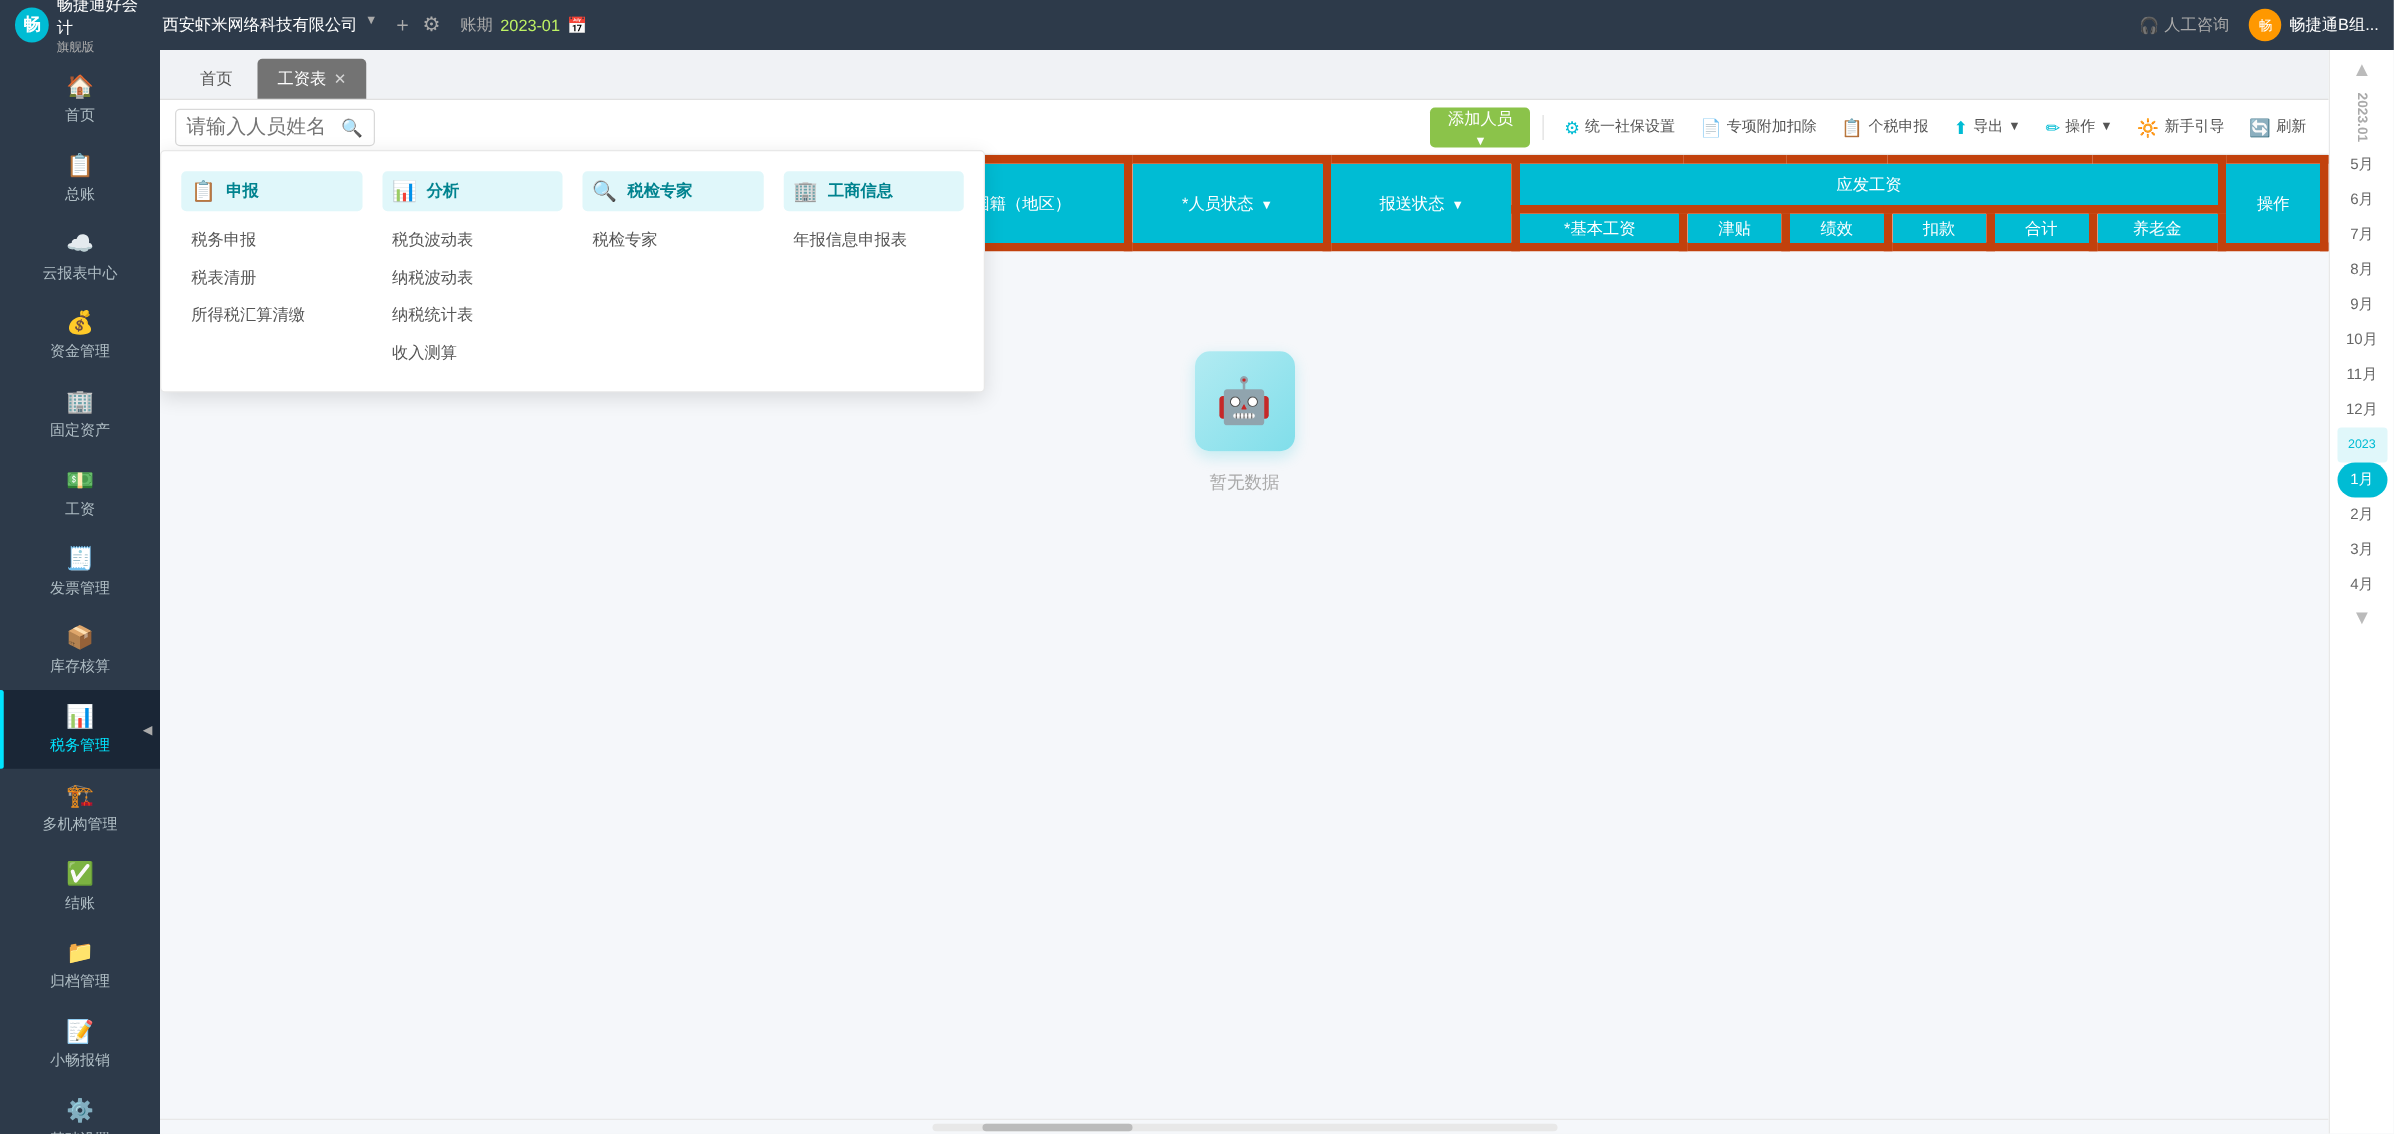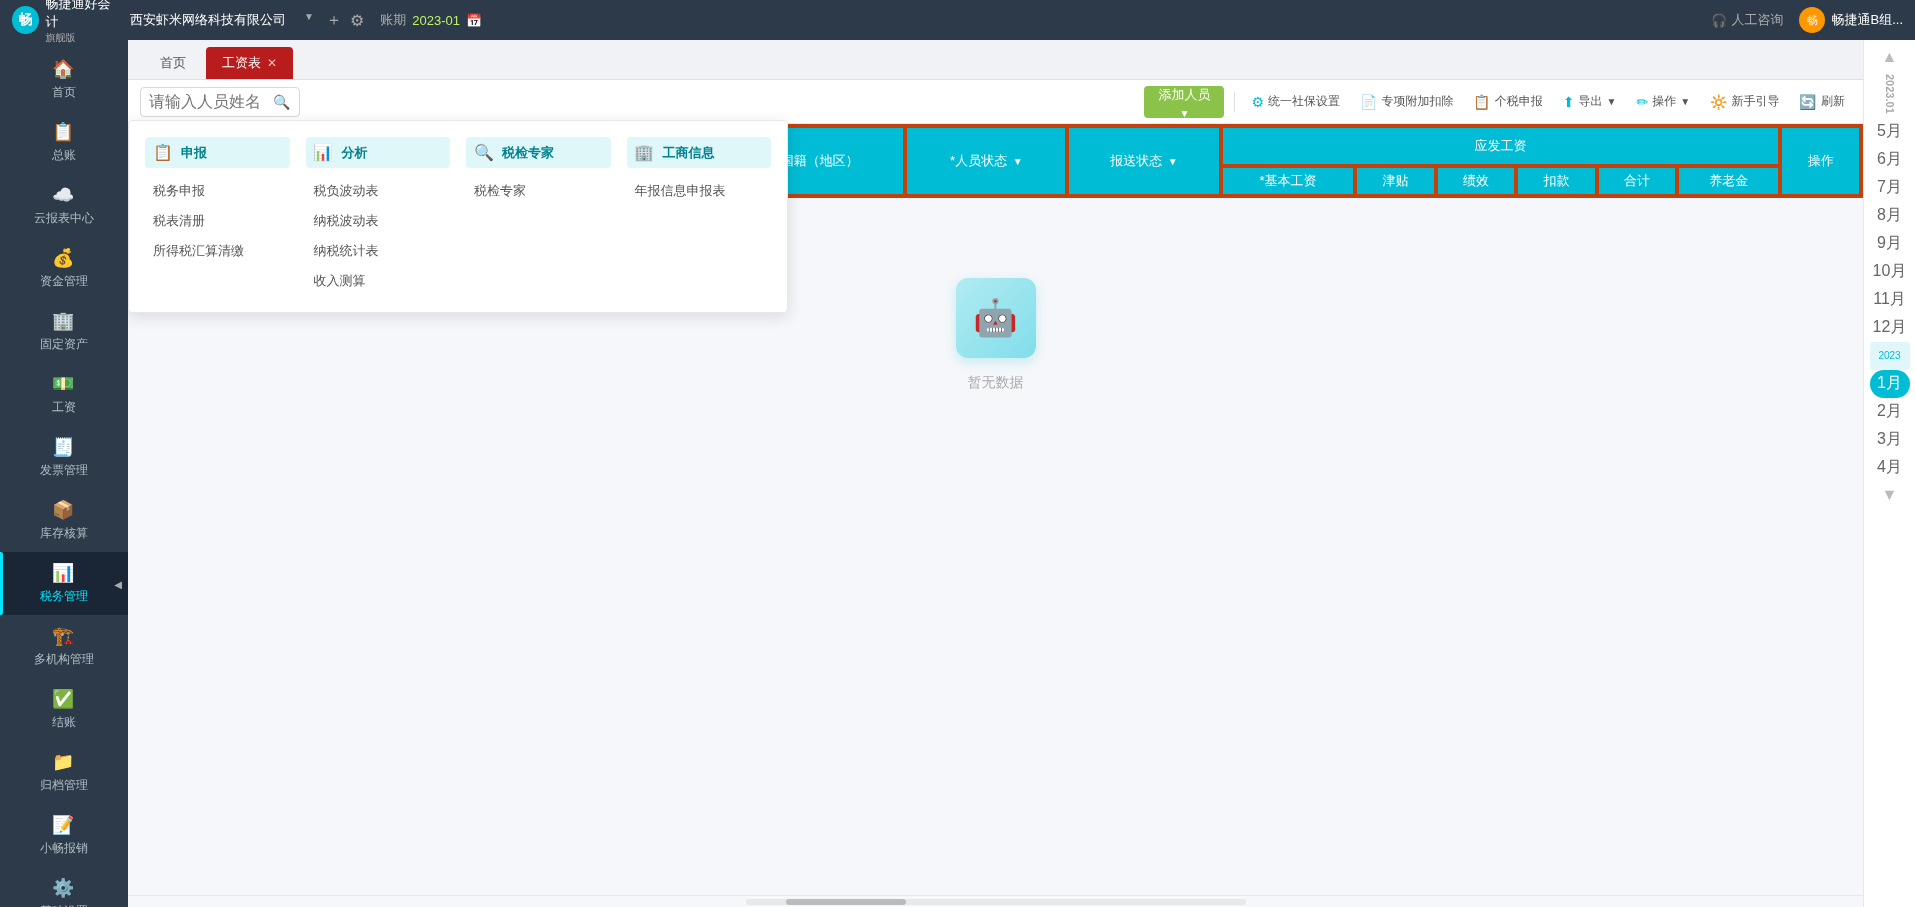--- a/index.html
+++ b/index.html
@@ -26,21 +26,21 @@
     .logo-icon {
       width: 28px; height: 28px;
       background: #00bcd4;
       border-radius: 50%;
       display: flex; align-items: center; justify-content: center;
       font-size: 14px; color: #fff; font-weight: bold;
     }
     .logo-text { font-size: 13px; color: #fff; }
     .logo-sub { font-size: 10px; color: #aaa; }
     .top-bar-company {
-      display: flex; gap: 18px;
+      display: flex; gap: 6px;
       color: #fff; font-size: 13px; cursor: pointer;
       margin-left: 8px;
     }
     .top-bar-company .arrow { font-size: 10px; color: #aaa; }
     .top-bar-icons { display: flex; align-items: center; gap: 8px; margin-left: 12px; }
     .top-bar-icons span { color: #aaa; cursor: pointer; font-size: 16px; }
     .top-bar-period { display: flex; align-items: center; gap: 6px; margin-left: 16px; color: #aaa; font-size: 13px; }
     .top-bar-period .period-val { color: #bef264; }
     .top-bar-right { margin-left: auto; display: flex; align-items: center; gap: 16px; }
     .top-bar-right .help { display: flex; align-items: center; gap: 4px; color: #aaa; font-size: 13px; cursor: pointer; }
@@ -110,21 +110,21 @@
     .tab {
       height: 32px;
       padding: 0 16px;
       display: flex; align-items: center; gap: 6px;
       cursor: pointer;
       font-size: 13px;
       color: #555;
       border-radius: 4px 4px 0 0;
     }
     .tab.active {
-      background: #b91c1c;
+      background: #737373;
       color: #fff;
     }
     .tab .close-btn { font-size: 12px; cursor: pointer; opacity: 0.7; }
     .tab.home { background: transparent; }
 
     
     .toolbar {
       height: 44px;
       background: #fff;
       display: flex;
@@ -171,21 +171,21 @@
       min-width: 1200px;
       border-collapse: collapse;
     }
     .data-table th {
       background: #00bcd4;
       color: #fff;
       height: 40px;
       font-weight: normal;
       font-size: 13px;
       padding: 0 8px;
-      border: 4px solid #c2410c;
+      border: 7px solid #c2410c;
       white-space: nowrap;
       position: sticky;
       top: 0;
       z-index: 10;
     }
     .data-table th .filter-icon { font-size: 10px; margin-left: 2px; }
     .th-checkbox { width: 40px; text-align: center; }
     .th-id { width: 80px; }
     .sub-headers th { height: 30px; }
 
@@ -258,21 +258,21 @@
     }
     .timeline-year {
       font-size: 10px; color: #00bcd4; font-weight: bold;
       writing-mode: horizontal-tb;
       padding: 4px 0;
       text-align: center;
     }
     .timeline-month {
       width: 40px; height: 28px;
       display: flex; align-items: center; justify-content: center;
-      font-size: 16px; color: #666; cursor: pointer;
+      font-size: 12px; color: #666; cursor: pointer;
       border-radius: 3px;
     }
     .timeline-month.active {
       background: #00bcd4;
       color: #fff;
       border-radius: 14px;
     }
     .timeline-month.current-year-label {
       font-size: 10px; color: #00bcd4; font-weight: normal;
       background: #e0f7fa; border-radius: 3px;

